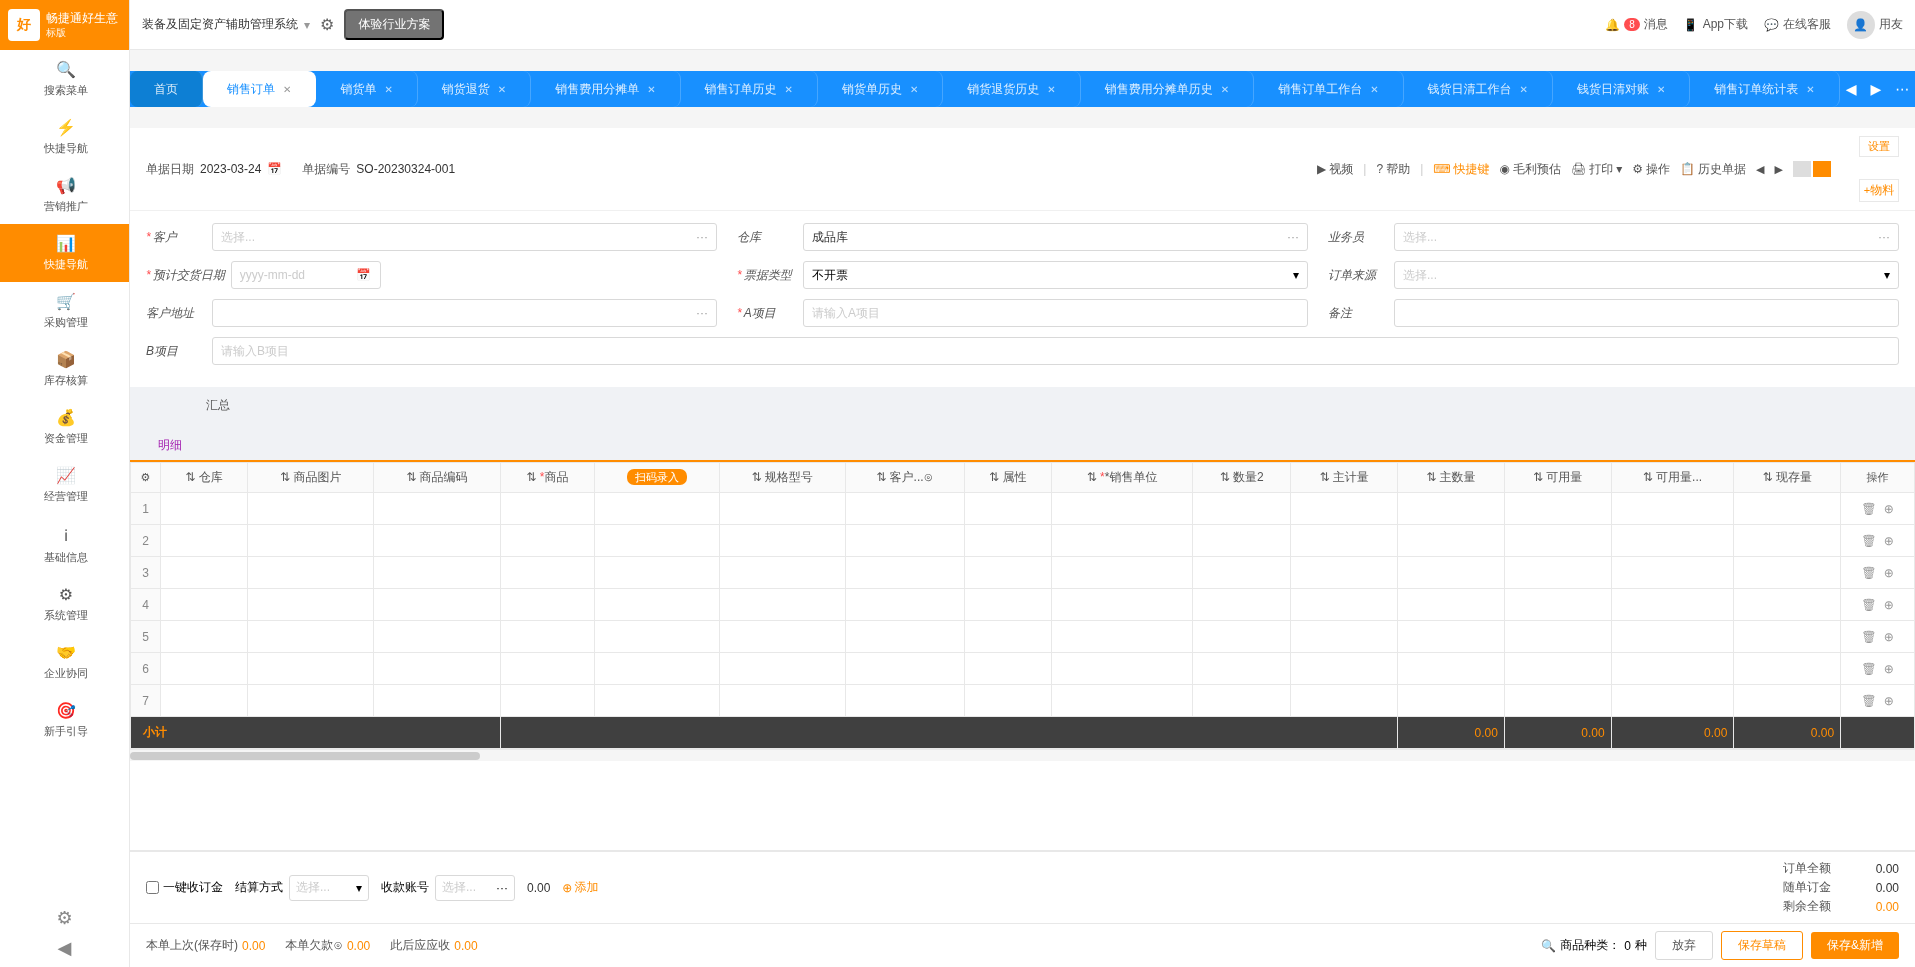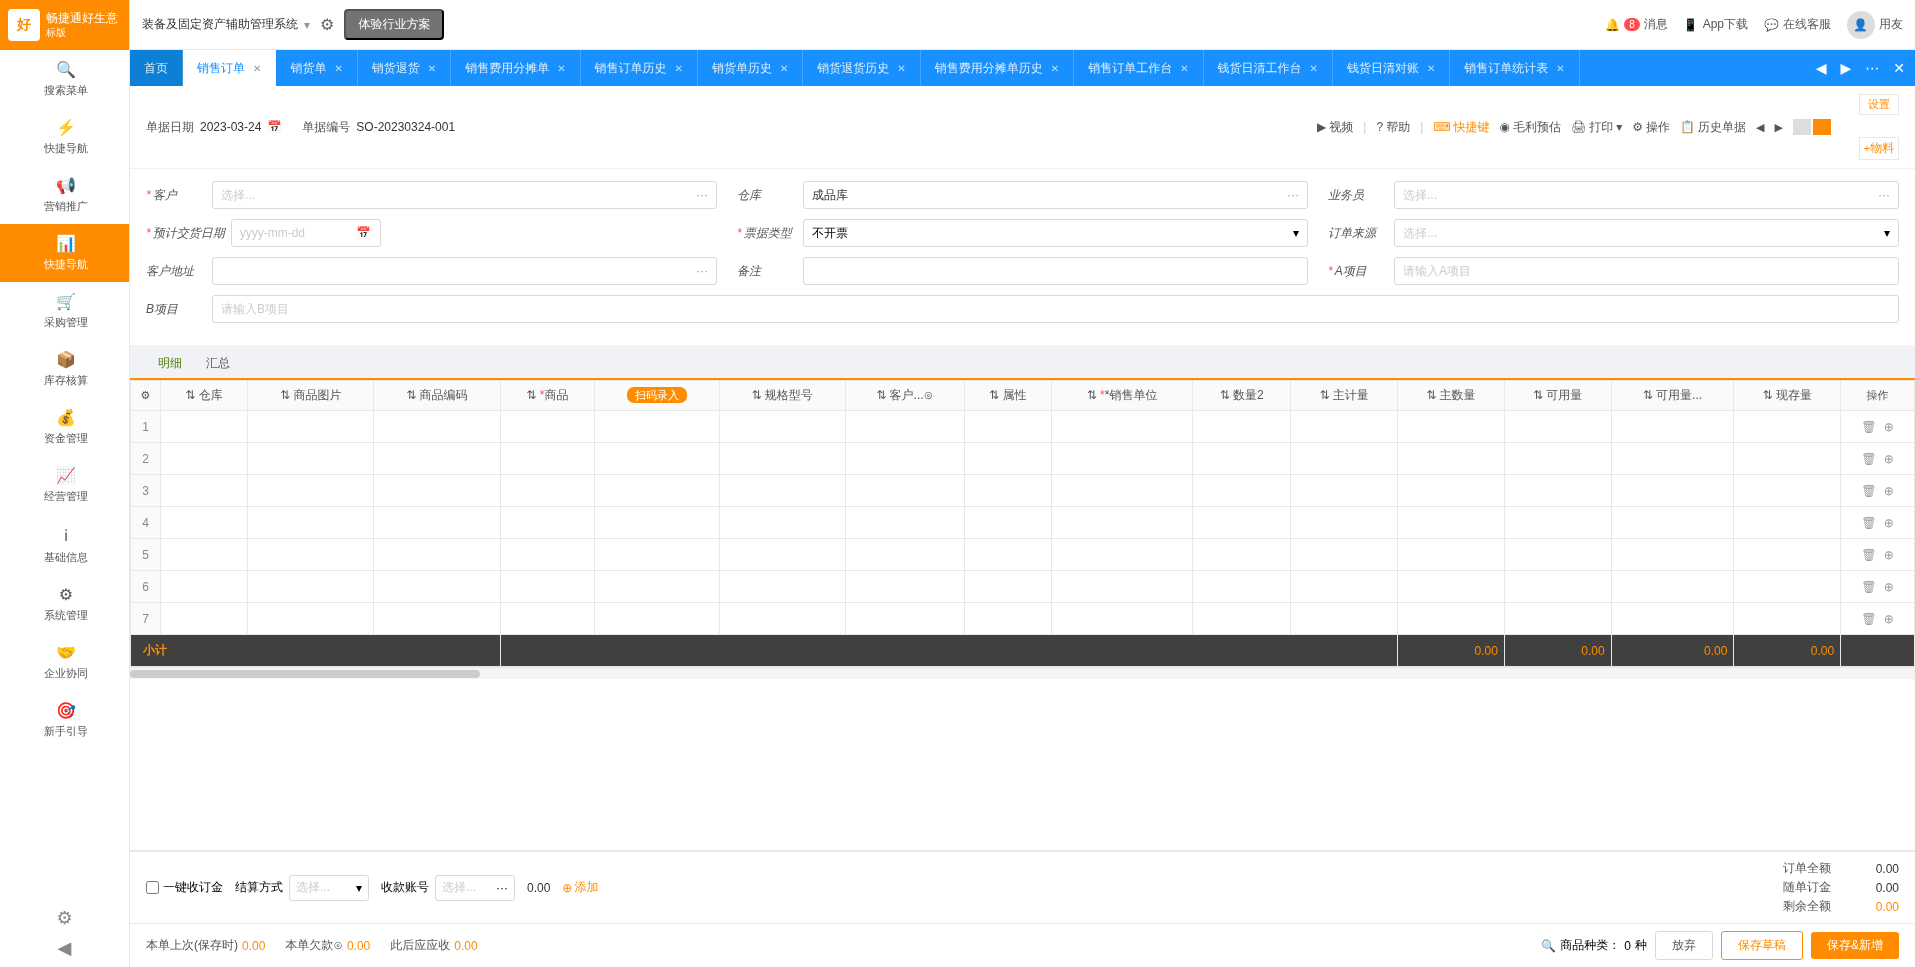--- a/index.html
+++ b/index.html
@@ -11,36 +11,36 @@
     .sidebar-logo-icon { width: 32px; height: 32px; background: #fff; border-radius: 4px; display: flex; align-items: center; justify-content: center; color: #ff8c00; font-weight: bold; font-size: 14px; }
     .sidebar-logo-text { color: #fff; font-size: 11px; line-height: 1.4; }
     .sidebar-item { display: flex; flex-direction: column; align-items: center; padding: 10px 4px; cursor: pointer; color: #555; gap: 4px; border-left: 3px solid transparent; }
     .sidebar-item.active { background: #ff8c00; color: #fff; border-left-color: #ff8c00; }
     .sidebar-item-icon { font-size: 16px; }
     .sidebar-item-label { font-size: 11px; text-align: right; }
     .sidebar-bottom { margin-top: auto; display: flex; flex-direction: column; align-items: center; padding: 8px 0; gap: 8px; }
     .sidebar-bottom-icon { font-size: 18px; color: #888; cursor: pointer; }
 
     
-    .main { flex: 1; display: flex; flex-direction: column; overflow: hidden; }
+    .main { flex: 1; display: flex; flex-direction: column; overflow: hidden; gap: 21px; }
 
     
     .topbar { background: #fff; height: 50px; display: flex; align-items: center; padding: 0 12px; gap: 10px; border-bottom: 1px solid #e8e8e8; }
     .topbar-system { display: flex; align-items: center; gap: 6px; font-size: 13px; color: #333; }
     .topbar-arrow { color: #999; }
     .topbar-settings { color: #666; font-size: 16px; cursor: pointer; }
     .topbar-industry { background: #737373; color: #fff; padding: 5px 12px; border-radius: 4px; cursor: pointer; font-size: 12px; }
     .topbar-right { margin-left: auto; display: flex; align-items: center; gap: 16px; }
     .topbar-right-item { display: flex; align-items: center; gap: 4px; color: #555; cursor: pointer; font-size: 12px; }
     .badge { background: #ff4d4f; color: #fff; border-radius: 10px; padding: 1px 5px; font-size: 10px; }
     .user-avatar { width: 28px; height: 28px; background: #ddd; border-radius: 50%; display: flex; align-items: center; justify-content: center; color: #666; }
 
     
     .tabsbar { background: #1890ff; display: flex; align-items: center; height: 36px; overflow: hidden; }
-    .tabsbar-tab { padding: 0 14px; height: 36px; display: flex; align-items: center; gap: 4px; cursor: pointer; white-space: nowrap; color: rgba(255,255,255,0.85); font-size: 12px; border-right: 1px solid rgba(255,255,255,0.2); }
+    .tabsbar-tab { padding: 0 24px; height: 36px; display: flex; align-items: center; gap: 4px; cursor: pointer; white-space: nowrap; color: rgba(255,255,255,0.85); font-size: 12px; border-right: 1px solid rgba(255,255,255,0.2); border-radius: 8px; }
     .tabsbar-tab.active { background: #fff; color: #1890ff; }
     .tabsbar-tab .close-btn { color: rgba(255,255,255,0.7); font-size: 10px; margin-left: 4px; }
     .tabsbar-tab.active .close-btn { color: #999; }
     .tabsbar-tab:first-child { background: #0d7fd4; }
     .tabsbar-end { margin-left: auto; display: flex; align-items: center; gap: 2px; padding-right: 4px; }
     .tabsbar-end-btn { color: #fff; padding: 2px 6px; cursor: pointer; font-size: 14px; }
 
     
     .content { flex: 1; background: #f0f2f5; overflow: hidden; display: flex; flex-direction: column; }
 
@@ -62,21 +62,21 @@
     .form-field-label { color: #555; white-space: nowrap; min-width: 60px; font-style: italic; }
     .form-field-label.required::before { content: '*'; color: #ff4d4f; margin-right: 2px; }
     .form-field-input { flex: 1; border: 1px solid #d9d9d9; border-radius: 3px; padding: 4px 8px; color: #999; height: 28px; display: flex; align-items: center; gap: 4px; min-width: 120px; }
     .form-field-input .more-btn { color: #999; margin-left: auto; cursor: pointer; }
     .form-field-select { flex: 1; border: 1px solid #d9d9d9; border-radius: 3px; padding: 4px 8px; height: 28px; display: flex; align-items: center; justify-content: space-between; min-width: 120px; }
     .form-field-date { border: 1px solid #d9d9d9; border-radius: 3px; padding: 4px 8px; height: 28px; display: flex; align-items: center; gap: 6px; min-width: 150px; }
 
     
     .detail-tabs { display: flex; border-bottom: 2px solid #ff8c00; padding: 0 16px; margin-top: 4px; }
     .detail-tab { padding: 6px 12px; cursor: pointer; color: #555; border-bottom: 2px solid transparent; margin-bottom: -2px; }
-    .detail-tab.active { color: #4d7c0f; border-bottom-color: #ff8c00; font-weight: 500; }
+    .detail-tab.active { color: #a21caf; border-bottom-color: #ff8c00; font-weight: 500; margin-top: 40px; }
 
     
     .data-table { width: 100%; border-collapse: collapse; }
     .data-table th { background: #fafafa; border: 1px solid #e8e8e8; padding: 6px 8px; text-align: center; color: #555; font-weight: normal; white-space: nowrap; font-size: 11px; }
     .data-table td { border: 1px solid #e8e8e8; padding: 4px 6px; text-align: center; height: 32px; }
     .data-table .row-num { color: #888; background: #fafafa; width: 30px; }
     .th-settings { width: 30px; }
     .scan-btn { background: #ff8c00; color: #fff; padding: 2px 8px; border-radius: 7px; font-size: 11px; cursor: pointer; white-space: nowrap; }
 
     
@@ -373,28 +373,28 @@
           </div>
         </div>
         <div class="form-row">
           <div class="form-field">
             <span class="form-field-label">客户地址</span>
             <div class="form-field-input">
               <span class="more-btn" style="margin-left:auto;">···</span>
             </div>
           </div>
           <div class="form-field">
-            <span class="form-field-label">备注</span>
-            <div class="form-field-input" style="flex:2;"></div>
-          </div>
-          <div class="form-field">
             <span class="form-field-label required">A项目</span>
             <div class="form-field-input">
               <span style="color:#ccc;">请输入A项目</span>
             </div>
+          </div>
+          <div class="form-field">
+            <span class="form-field-label">备注</span>
+            <div class="form-field-input" style="flex:2;"></div>
           </div>
         </div>
         <div class="form-row">
           <div class="form-field">
             <span class="form-field-label">B项目</span>
             <div class="form-field-input">
               <span style="color:#ccc;">请输入B项目</span>
             </div>
           </div>
         </div>

